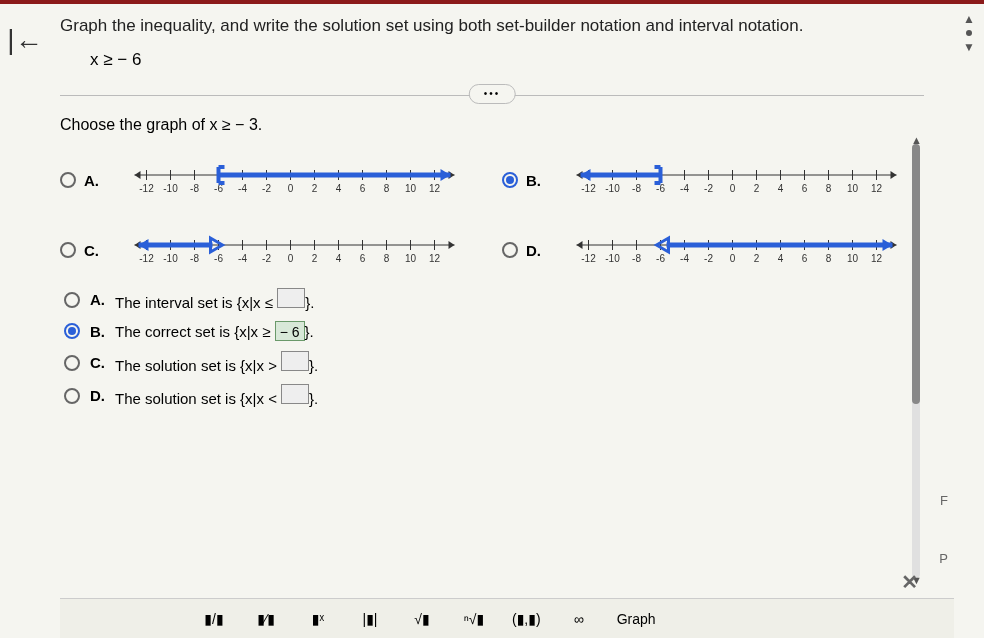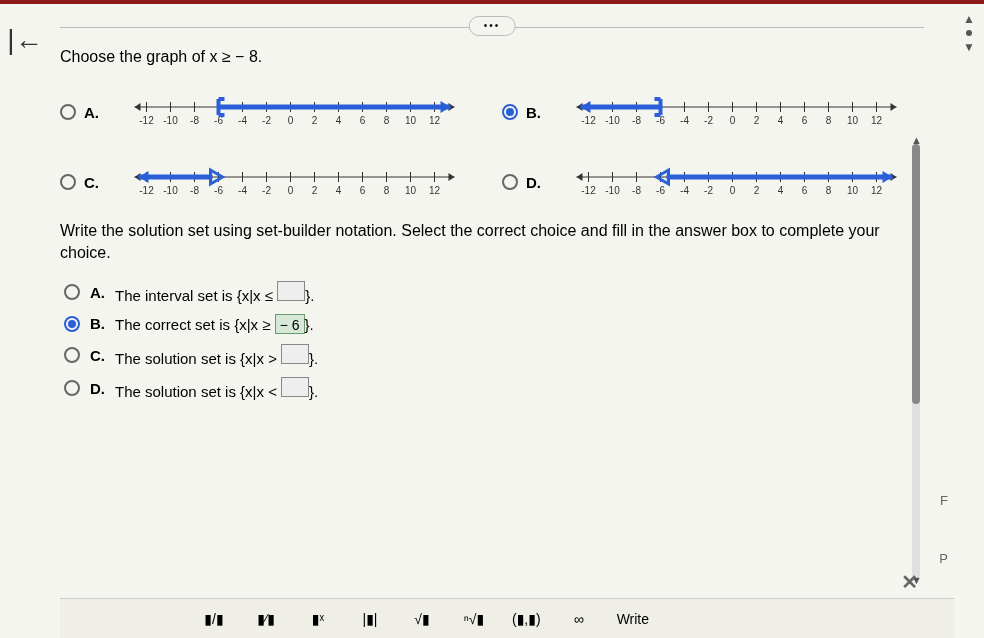--- a/index.html
+++ b/index.html
@@ -198,27 +198,29 @@
 </style>
 </head>
 <body>
 
 <div class="main">
   <div class="left-nav">
     <span class="back-arrow">|←</span>
   </div>
 
   <div class="content">
+    <div class="question-text">Graph the inequality, and write the solution set using both set-builder notation and interval notation.</div>
+    <div class="inequality">x ≥ − 6</div>
 
     <div class="divider-wrap">
       <div class="divider"></div>
       <div class="ellipsis-pill">•••</div>
     </div>
 
-    <div class="prompt">Choose the graph of x ≥ − 8.</div>
+    <div class="prompt">Choose the graph of x ≥ − 3.</div>
 
     <div class="choices-grid">
       <div class="choice">
         <span class="radio"></span>
         <span class="choice-label">A.</span>
         <svg class="numline" width="340" height="40" viewBox="0 0 340 40">
           <line x1="10" y1="15" x2="330" y2="15" stroke="#333" stroke-width="1"></line>
           <polyline points="10,15 16,11 16,19" fill="#333"></polyline>
           <polyline points="330,15 324,11 324,19" fill="#333"></polyline>
           <g stroke="#333" stroke-width="1">
@@ -384,21 +386,20 @@
               <text x="286" y="32">10</text>
               <text x="310" y="32">12</text>
           </g>
           <line x1="100" y1="15" x2="326" y2="15" stroke="#2a5fd8" stroke-width="5"></line>
           <polygon points="326,15 316,9 316,21" fill="#2a5fd8"></polygon>
           <polygon points="90,15 102,8 102,22" fill="none" stroke="#2a5fd8" stroke-width="3"></polygon>
         </svg>
       </div>
     </div>
 
-    <div class="instr2">Write the solution set using set-builder notation. Select the correct choice and fill in the answer box to complete your choice.</div>
 
     <div class="text-choices">
       <div class="text-choice">
         <span class="radio"></span>
         <span class="choice-label">A.</span>
         <span><span>The interval set is {x|x ≤ </span><span class="ans-box"></span><span>}.</span></span>
       </div>
       <div class="text-choice">
         <span class="radio selected"></span>
         <span class="choice-label">B.</span>
@@ -436,14 +437,14 @@
 
 <div class="toolbar">
   <span class="tool-btn">▮/▮</span>
   <span class="tool-btn">▮⁄▮</span>
   <span class="tool-btn">▮ˣ</span>
   <span class="tool-btn">|▮|</span>
   <span class="tool-btn">√▮</span>
   <span class="tool-btn">ⁿ√▮</span>
   <span class="tool-btn">(▮,▮)</span>
   <span class="tool-btn">∞</span>
-  <span class="tool-btn">Write</span>
+  <span class="tool-btn">Graph</span>
 </div>
 
 </body></html>

